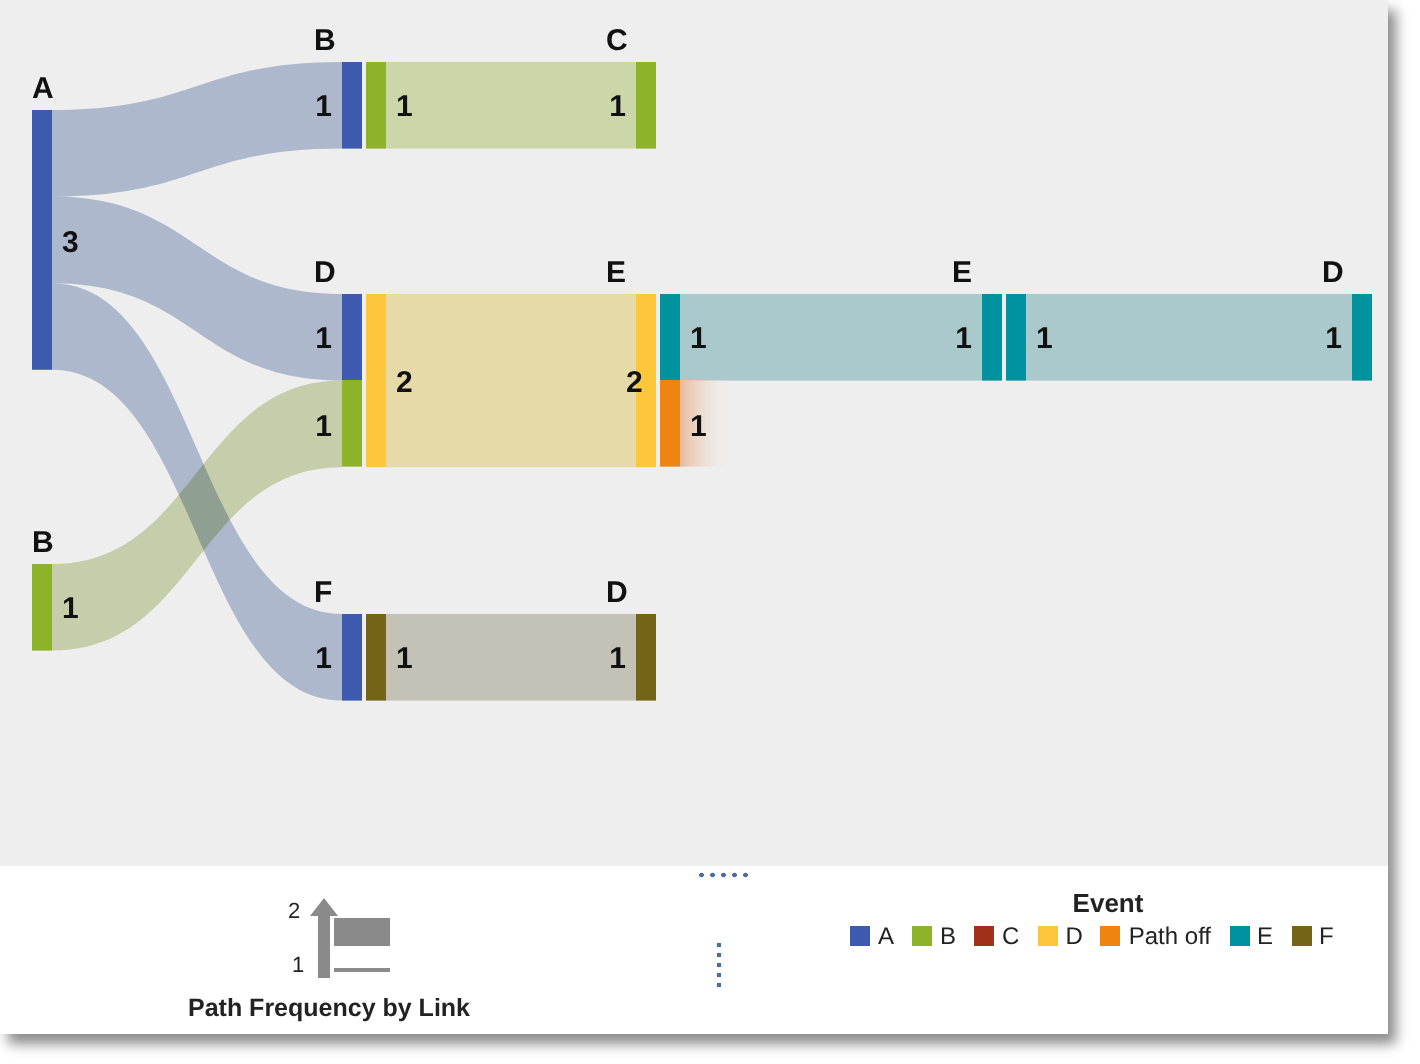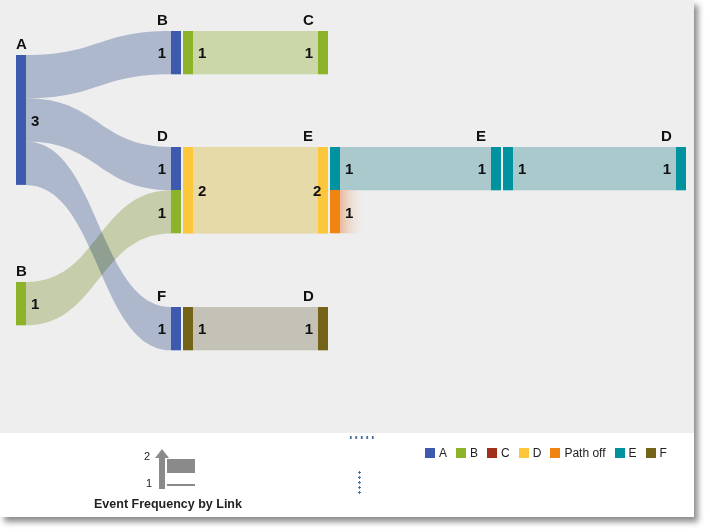--- a/index.html
+++ b/index.html
@@ -105,23 +105,24 @@
 
   <div id="pf-legend">
     <svg width="160" height="50" style="position:absolute;left:0;top:0">
       <path d="M69 45 L69 14 L65 14 L72 5 L79 14 L75 14 L75 45 Z" fill="#8a8a8a"></path>
       <rect x="77" y="15" width="28" height="14" fill="#8a8a8a"></rect>
       <rect x="77" y="40" width="28" height="2" fill="#8a8a8a"></rect>
     </svg>
     <span class="pf-tick" style="left:54px;top:6px">2</span>
     <span class="pf-tick" style="left:56px;top:33px">1</span>
   </div>
-  <div id="pf-title">Event Frequency by Link</div>
+  <div id="pf-title">Path Frequency by Link</div>
 
   <div id="event-legend">
+    <div id="event-title">Event</div>
     <div id="event-items">
         <span class="ev-item">
           <span class="ev-swatch" style="background: rgb(61, 90, 174);"></span>
           <span>A</span>
         </span>
         <span class="ev-item">
           <span class="ev-swatch" style="background: rgb(141, 179, 42);"></span>
           <span>B</span>
         </span>
         <span class="ev-item">

